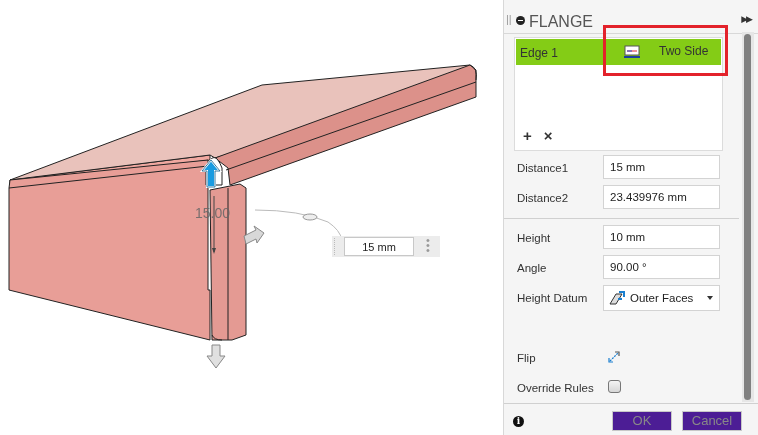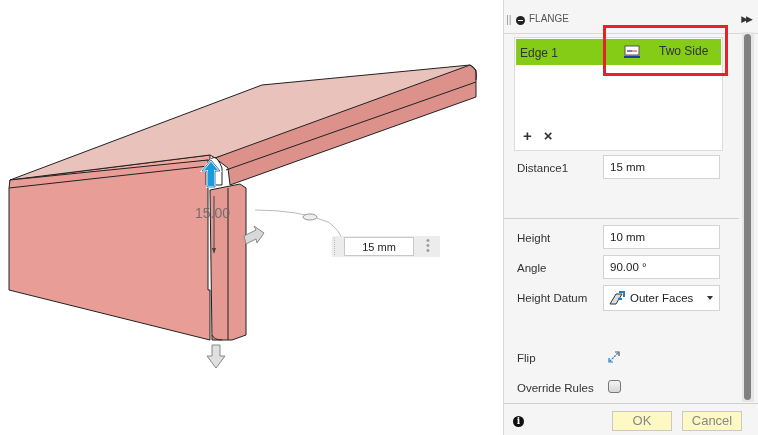--- a/index.html
+++ b/index.html
@@ -10,21 +10,21 @@
   .inline-input { position:absolute; left:332px; top:236px; width:108px; height:21px; background:#ececec; }
   .inline-input .grip { position:absolute; left:2px; top:2px; width:6px; height:17px; border-left:1px dotted #bbb; }
   .inline-input input { position:absolute; left:12px; top:1px; width:68px; height:17px; border:1px solid #c8c8c8; background:#fff; font-family:"Liberation Sans", sans-serif; font-size:11px; text-align:center; padding:0; color:#222; }
   .inline-input .more { position:absolute; left:92px; top:2px; width:8px; height:17px; color:#999; font-size:11px; line-height:5px; text-align:center; }
 
   .panel { position:absolute; left:503px; top:0; width:255px; height:435px; background:#f5f5f5; border-left:1px solid #d8d8d8; }
   .panel-header { position:absolute; left:0; top:7px; width:255px; height:26px; border-bottom:1px solid #d8d8d8; }
   .panel-header .drag { position:absolute; left:2px; top:6px; color:#999; font-size:11px; }
   .panel-header .collapse-dot { position:absolute; left:12px; top:9px; width:9px; height:9px; border-radius:50%; background:#222; }
   .panel-header .collapse-dot::after { content:""; position:absolute; left:2px; top:4px; width:5px; height:1px; background:#fff; }
-  .panel-header .title { position:absolute; left:25px; top:6px; font-size:10px; color:#555; }
+  .panel-header .title { position:absolute; left:25px; top:6px; font-size:16px; color:#555; }
   .panel-header .expand { position:absolute; right:8px; top:7px; font-size:9px; color:#333; letter-spacing:-2px; }
 
   .selection-box { position:absolute; left:10px; top:37px; width:207px; height:112px; background:#fff; border:1px solid #dcdcdc; }
   .selection-row { position:absolute; left:1px; top:1px; width:205px; height:26px; background:#84cc16; }
   .selection-row .edge { position:absolute; left:4px; top:7px; font-size:12px; color:#333; }
   .selection-row .type { position:absolute; left:108px; top:5px; display:flex; align-items:center; gap:19px; font-size:12px; color:#333; }
   .selection-actions { position:absolute; left:8px; bottom:6px; display:flex; gap:12px; font-size:15px; color:#333; font-weight:bold; }
   .red-box { position:absolute; left:99px; top:25px; width:125px; height:51px; border:3px solid #e3222b; box-sizing:border-box; }
 
   .row { position:absolute; left:0; width:235px; height:26px; }
@@ -33,21 +33,21 @@
   .row .select { position:absolute; left:99px; top:0; width:117px; height:26px; background:#fff; border:1px solid #d3d3d3; box-sizing:border-box; display:flex; align-items:center; padding-left:4px; font-size:11.5px; color:#222;text-align:right; }
   .row .select .caret { position:absolute; right:6px; top:10px; width:0; height:0; border-left:3px solid transparent; border-right:3px solid transparent; border-top:4px solid #333; }
   .divider { position:absolute; left:0; top:218px; width:235px; height:1px; background:#d0d0d0; }
   .checkbox { position:absolute; left:104px; top:5px; width:11px; height:11px; border:1px solid #777; border-radius:3px; background:linear-gradient(#f4f4f4,#d6d6d6); }
 
   .scrollbar { position:absolute; left:238px; top:32px; width:12px; height:370px; background:#e6e6e6; }
   .scrollbar .thumb { position:absolute; left:2px; top:2px; width:7px; height:366px; background:#808080; border-radius:4px; }
 
   .footer { position:absolute; left:0; top:403px; width:255px; height:32px; border-top:1px solid #d0d0d0; }
   .footer .info { position:absolute; left:9px; top:12px; width:11px; height:11px; border-radius:50%; background:#111; color:#fff; font-size:9px; font-weight:bold; text-align:center; line-height:11px; font-family:"DejaVu Serif", serif; }
-  .btn { position:absolute; top:7px; height:20px; background:#fef9c3; border:1px solid #c8c8c8; box-sizing:border-box; font-size:13px; color:#888; text-align:center; line-height:18px; font-family:"Liberation Sans", sans-serif; }
+  .btn { position:absolute; top:7px; height:20px; background:#4c1d95; border:1px solid #c8c8c8; box-sizing:border-box; font-size:13px; color:#888; text-align:center; line-height:18px; font-family:"Liberation Sans", sans-serif; }
   .btn.ok { left:108px; width:60px; }
   .btn.cancel { left:178px; width:60px; }
 </style>
 </head>
 <body>
 
 <div class="viewport">
   <svg width="503" height="435" viewBox="0 0 503 435">
 
     <polygon points="10,180 210,155 210,160 10,185" fill="#f0a8a0" stroke="#222" stroke-width="1"></polygon>
@@ -118,20 +118,24 @@
       <span>+</span>
       <span>×</span>
     </div>
   </div>
   <div class="red-box"></div>
 
   <div class="row" style="top:155px;">
     <span class="label">Distance1</span>
     <div class="field">15 mm</div>
   </div>
+  <div class="row" style="top:185px;">
+    <span class="label">Distance2</span>
+    <div class="field">23.439976 mm</div>
+  </div>
   <div class="divider"></div>
   <div class="row" style="top:225px;">
     <span class="label">Height</span>
     <div class="field">10 mm</div>
   </div>
   <div class="row" style="top:255px;">
     <span class="label">Angle</span>
     <div class="field">90.00 °</div>
   </div>
   <div class="row" style="top:285px;">

